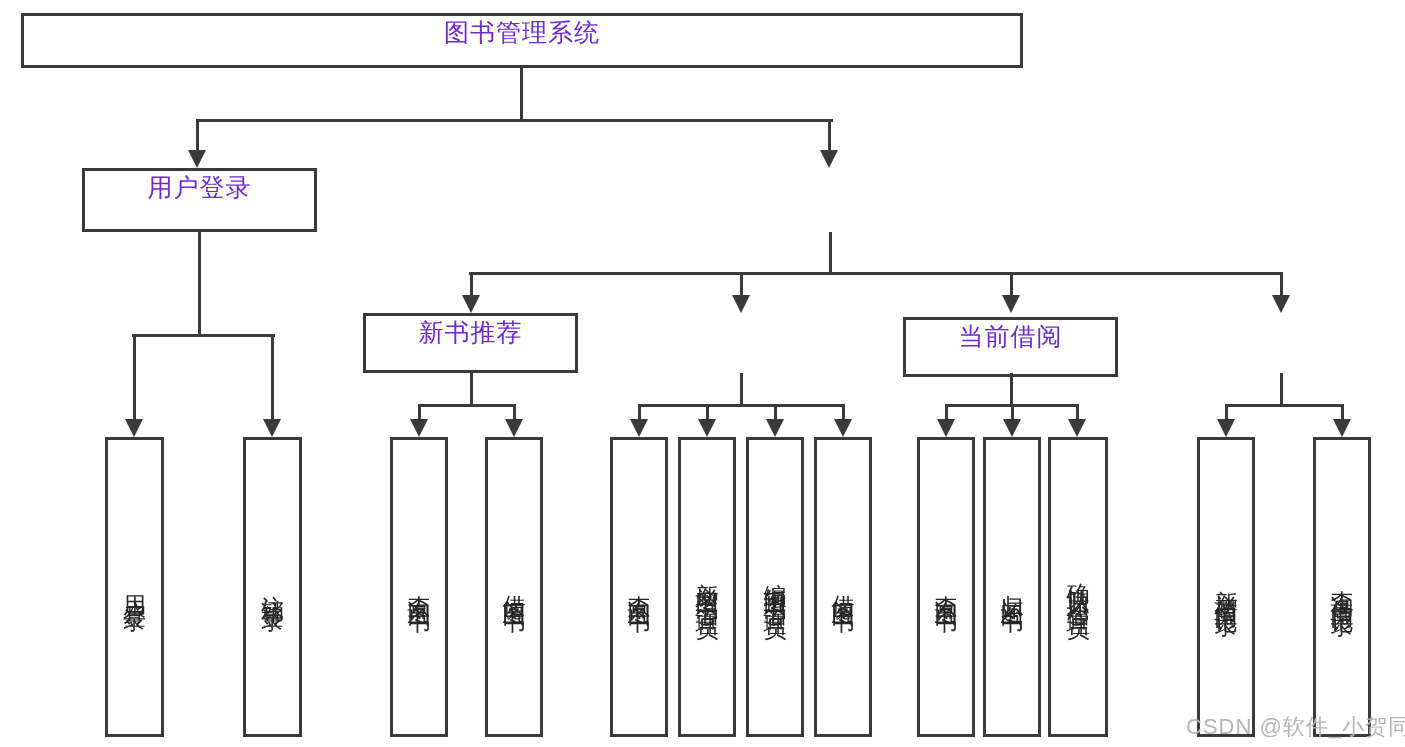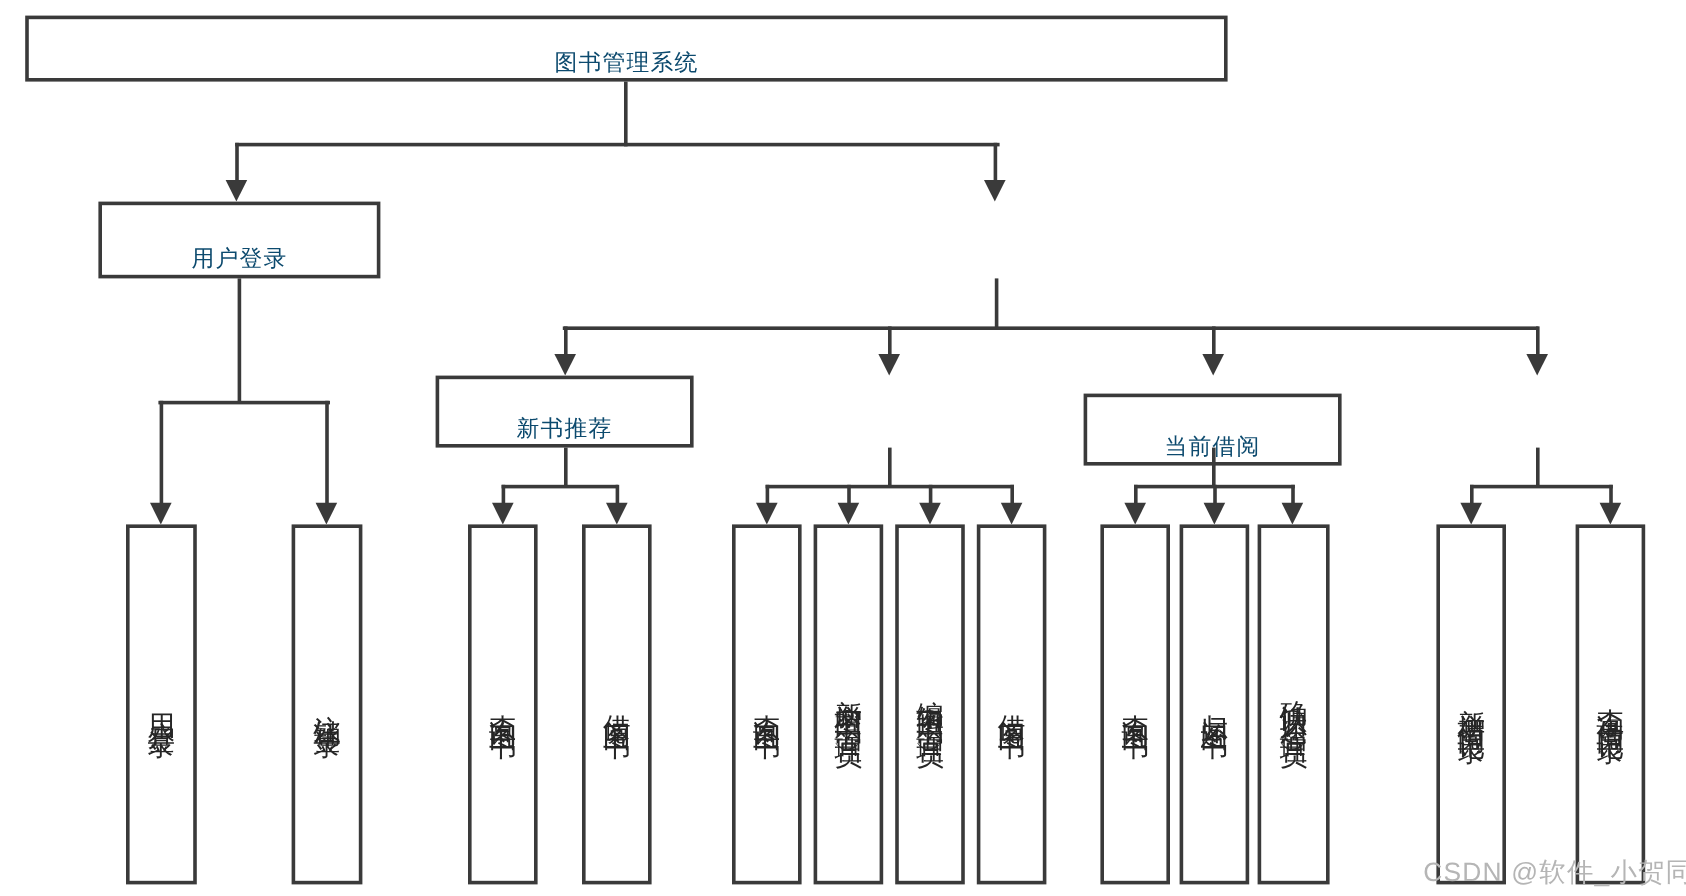--- a/index.html
+++ b/index.html
@@ -7,23 +7,23 @@
     position:relative;
     width:1405px;height:747px;
     background:#ffffff;
     font-family:"Liberation Sans","DejaVu Sans",sans-serif;
     overflow:hidden;
   }
   .box{
     position:absolute;
     border:3px solid #3a3a3a;
     background:#ffffff;
-    display:flex;align-items:flex-end;justify-content:center;
-    color:#0c4a6e;
-    font-size:19px;
+    display:flex;align-items:flex-start;justify-content:center;
+    color:#6d28d9;
+    font-size:25px;
     letter-spacing:1px;
     box-sizing:border-box;
   }
   .vbox{
     position:absolute;
     border:3px solid #3a3a3a;
     background:#ffffff;
     display:flex;align-items:center;justify-content:center;
     color:#262626;
     box-sizing:border-box;
@@ -87,21 +87,21 @@
   <div class="vl" style="left:740px;top:272px;height:25px;"></div>
   <div class="arr" style="left:732px;top:295px;"></div>
   <div class="vl" style="left:1010px;top:272px;height:25px;"></div>
   <div class="arr" style="left:1002px;top:295px;"></div>
   <div class="vl" style="left:1280px;top:272px;height:25px;"></div>
   <div class="arr" style="left:1272px;top:295px;"></div>
 
   <div class="box" style="left:363px;top:313px;width:215px;height:60px;">
     <span>新书推荐</span>
   </div>
-  <div class="box" style="left:903px;top:328px;width:215px;height:60px;">
+  <div class="box" style="left:903px;top:317px;width:215px;height:60px;">
     <span>当前借阅</span>
   </div>
 
   <div class="vl" style="left:470px;top:373px;height:33px;"></div>
   <div class="hl" style="left:418px;top:404px;width:97px;"></div>
   <div class="vl" style="left:418px;top:404px;height:18px;"></div>
   <div class="arr" style="left:410px;top:419px;"></div>
   <div class="vl" style="left:513px;top:404px;height:18px;"></div>
   <div class="arr" style="left:505px;top:419px;"></div>
 

